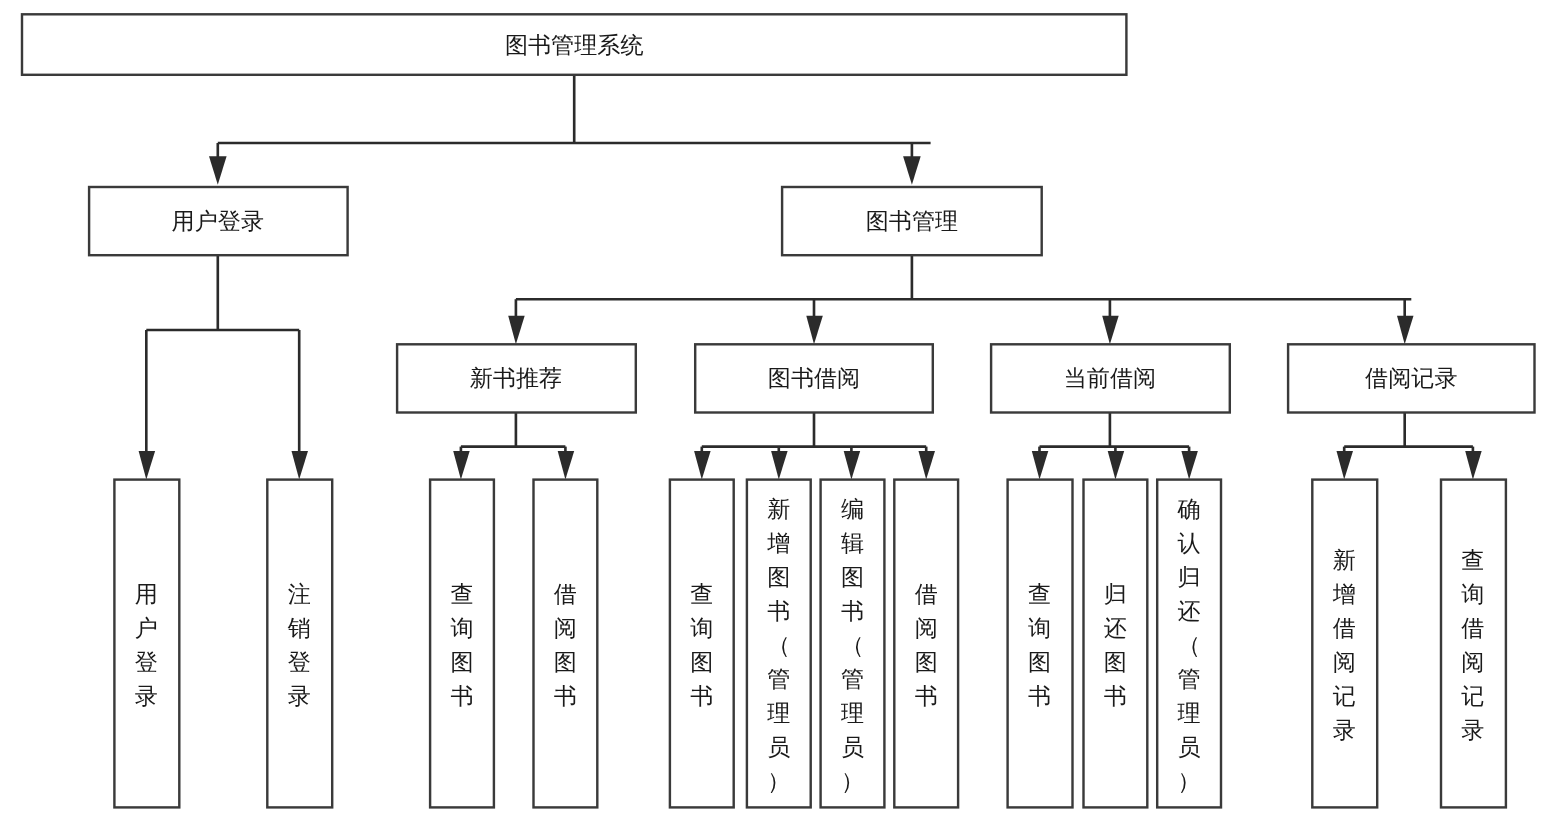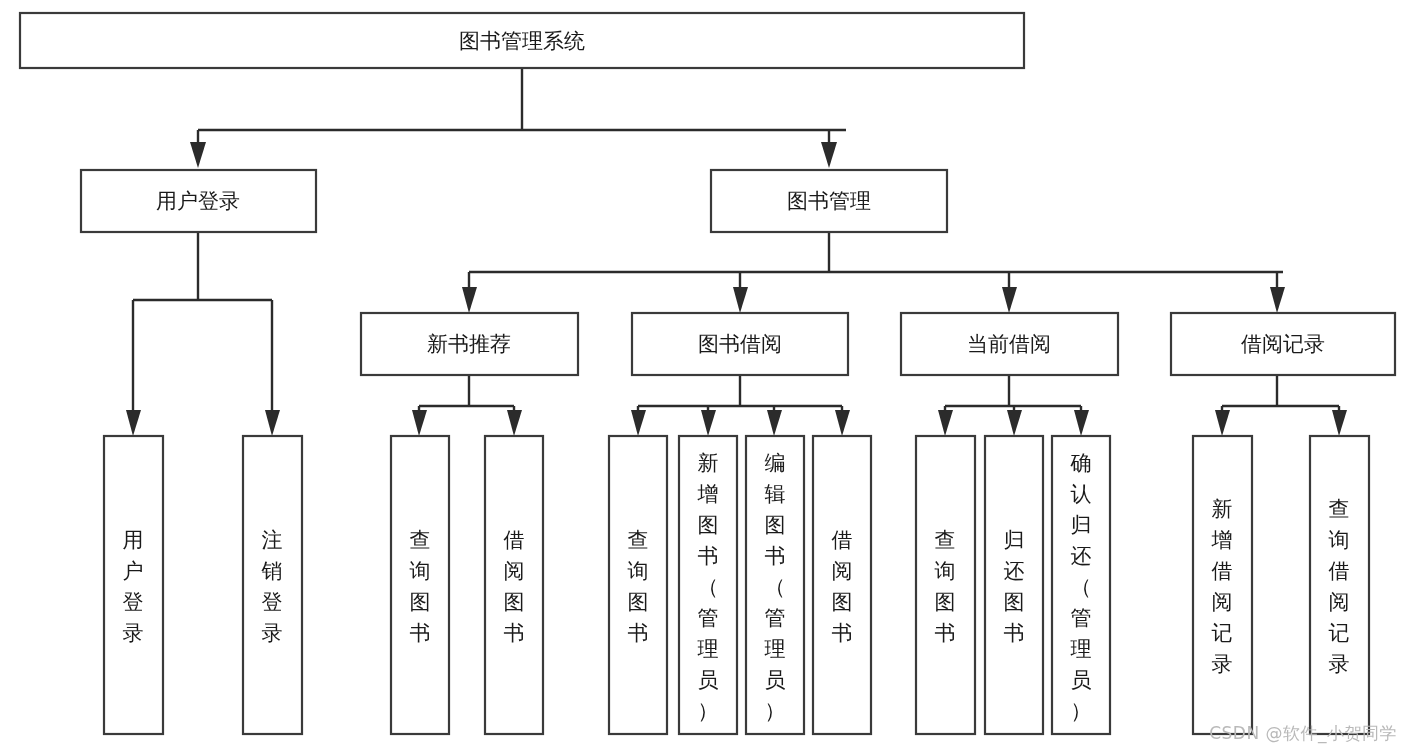--- a/index.html
+++ b/index.html
@@ -239,15 +239,14 @@
       <text class="node-label-vert vtext" x="1222" y="474"><tspan x="1222" y="516.18">新</tspan><tspan x="1222" y="547.18">增</tspan><tspan x="1222" y="578.18">借</tspan><tspan x="1222" y="609.18">阅</tspan><tspan x="1222" y="640.18">记</tspan><tspan x="1222" y="671.18">录</tspan></text>
     </g>
 
     <g>
       <rect class="node-box" x="1310" y="436" width="59" height="298"></rect>
       <text class="node-label-vert vtext" x="1339" y="474"><tspan x="1339" y="516.18">查</tspan><tspan x="1339" y="547.18">询</tspan><tspan x="1339" y="578.18">借</tspan><tspan x="1339" y="609.18">阅</tspan><tspan x="1339" y="640.18">记</tspan><tspan x="1339" y="671.18">录</tspan></text>
     </g>
 
   </svg>
 
-  <div class="watermark-text">CSDN @软件_小贺同学</div>
 
 </div>
 
 </body></html>

